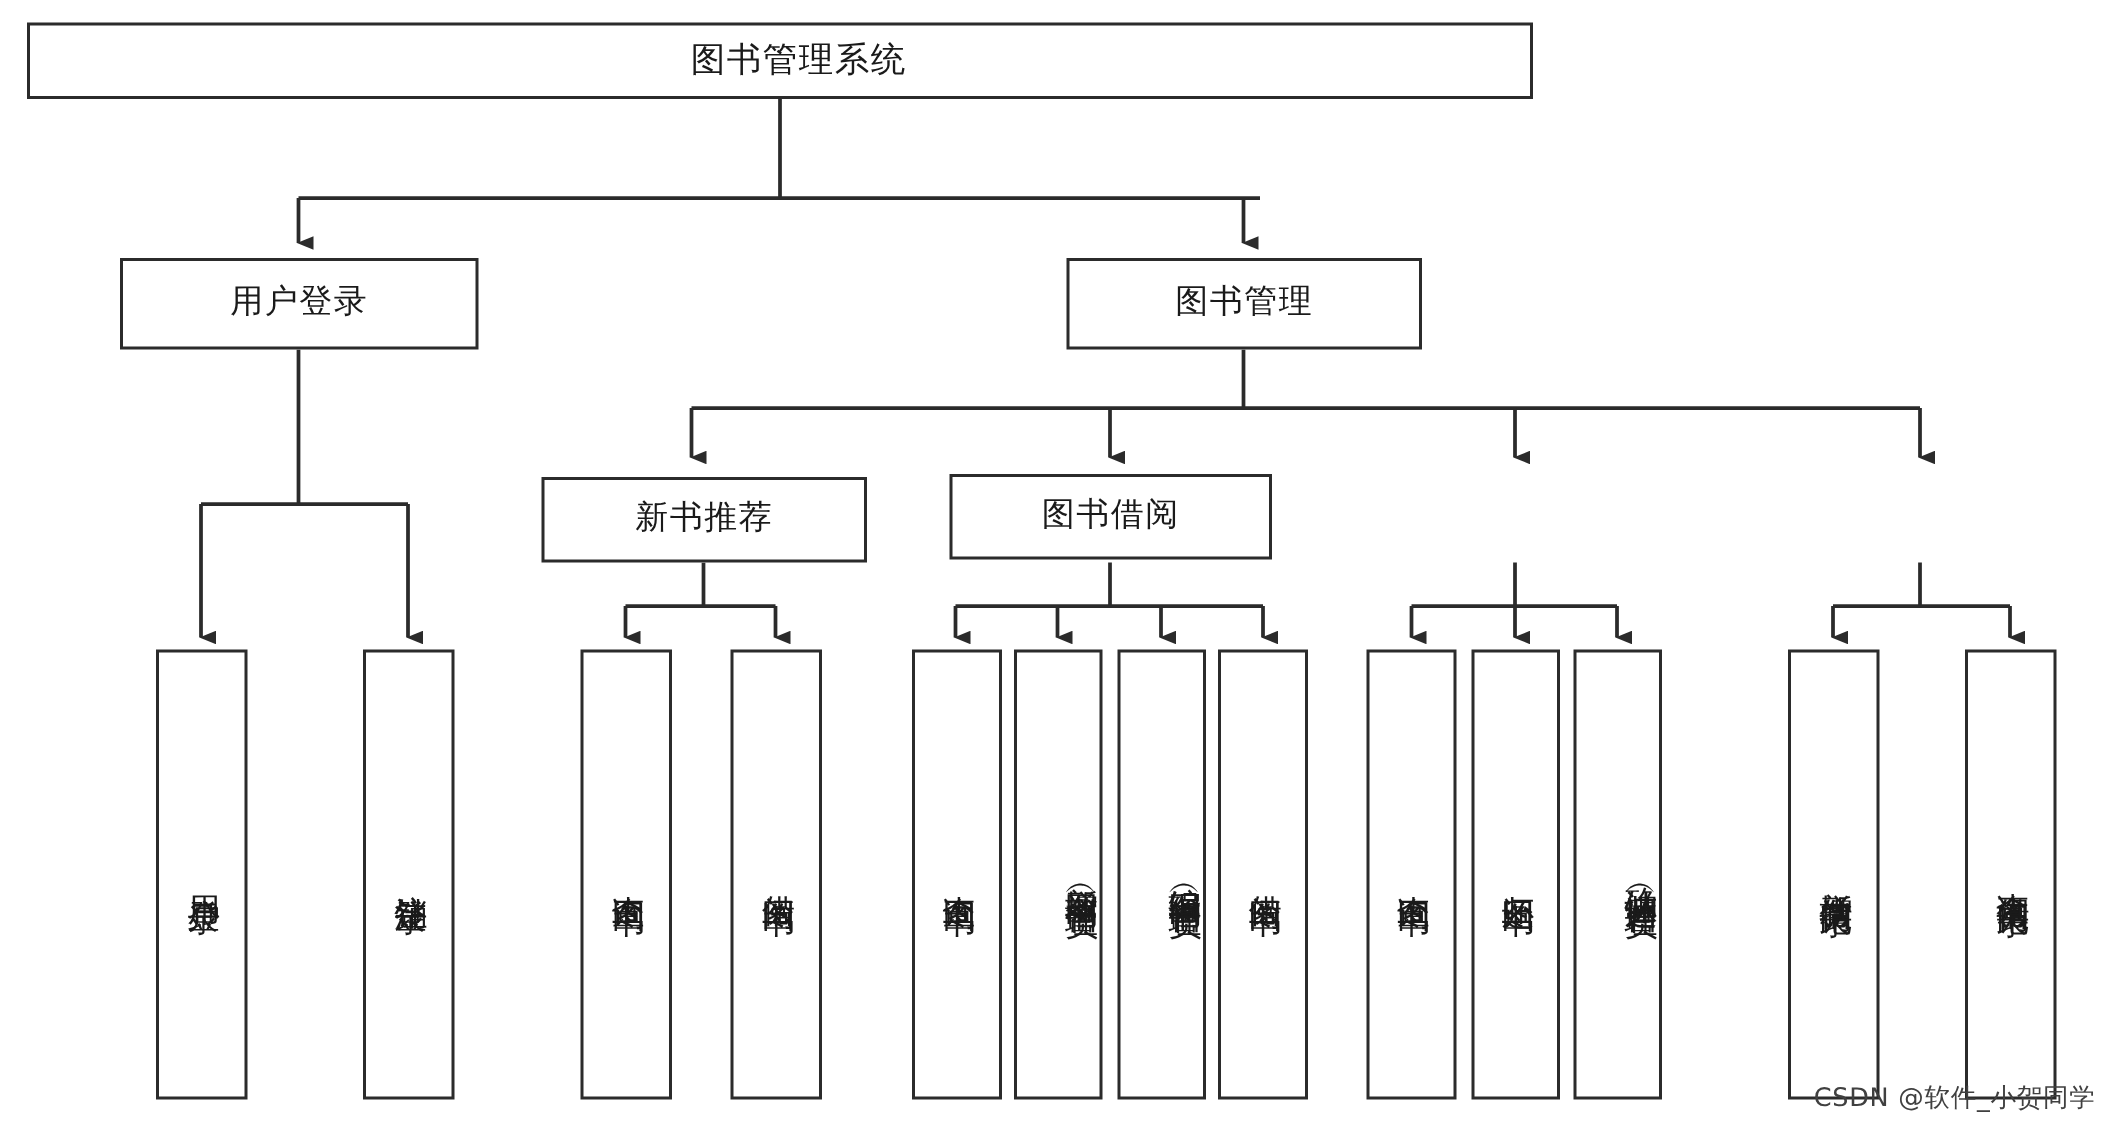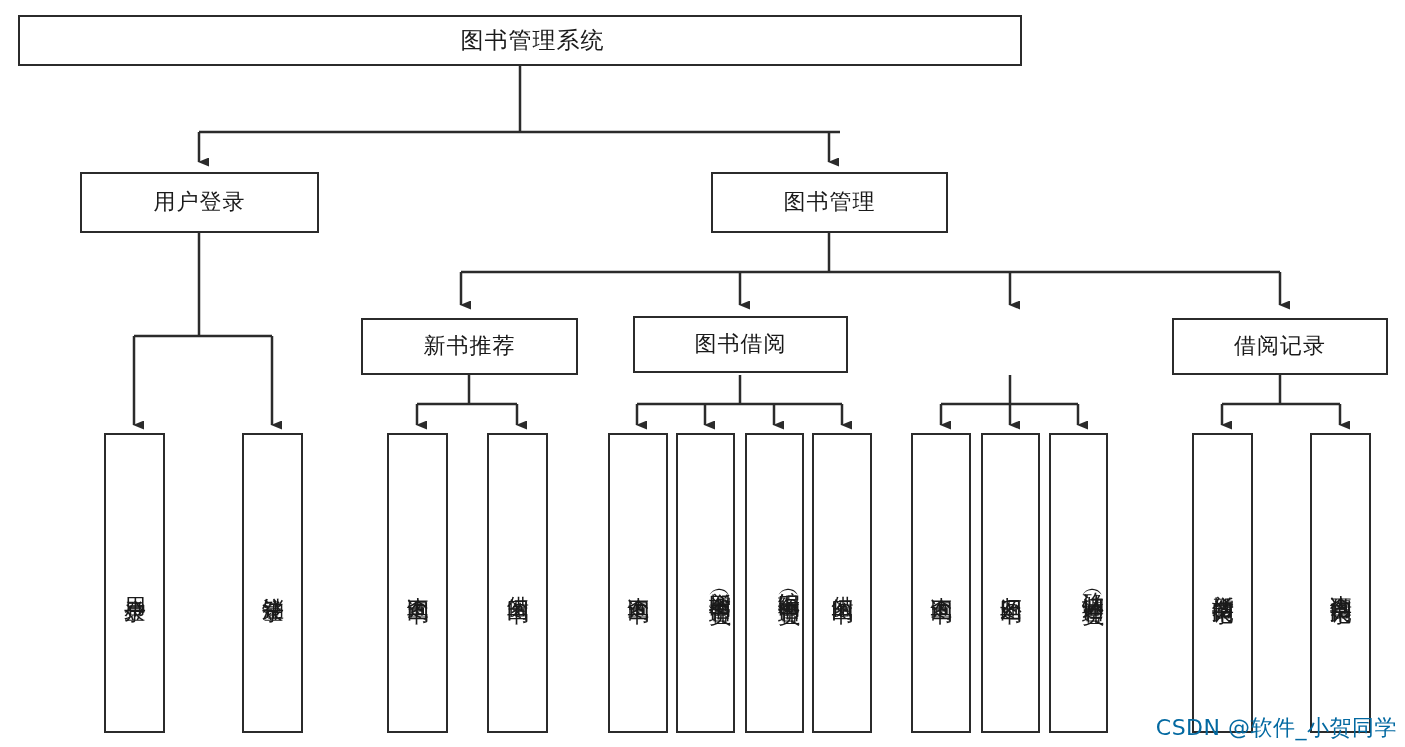--- a/index.html
+++ b/index.html
@@ -48,22 +48,22 @@
     padding:4px 0;
     white-space:nowrap;
   }
   .node-v.fill-top{
     align-items:flex-start;
   }
   .watermark{
     position:absolute;
     right:8px;
     bottom:4px;
-    font-size:22px;
-    color:#0369a1;
+    font-size:17px;
+    color:#404040;
     letter-spacing:0.5px;
     white-space:nowrap;
     user-select:none;
   }
 </style>
 </head>
 <body>
 
 <div id="diagram-root">
 
@@ -117,21 +117,20 @@
     </g>
   </svg>
 
   <div class="node node-h node-root" style="left:18px;top:15px;width:1004px;height:51px;">图书管理系统</div>
 
   <div class="node node-h" style="left:80px;top:172px;width:239px;height:61px;">用户登录</div>
   <div class="node node-h" style="left:711px;top:172px;width:237px;height:61px;text-align:right;">图书管理</div>
 
   <div class="node node-h" style="left:361px;top:318px;width:217px;height:57px;">新书推荐</div>
   <div class="node node-h" style="left:633px;top:316px;width:215px;height:57px;">图书借阅</div>
-  <div class="node node-h" style="left:1172px;top:318px;width:216px;height:57px;">借阅记录</div>
 
   <div class="node node-v" style="left:104px;top:433px;width:61px;height:300px;">用户登录</div>
   <div class="node node-v" style="left:242px;top:433px;width:61px;height:300px;">注销登录</div>
 
   <div class="node node-v" style="left:387px;top:433px;width:61px;height:300px;">查询图书</div>
   <div class="node node-v" style="left:487px;top:433px;width:61px;height:300px;">借阅图书</div>
 
   <div class="node node-v" style="left:608px;top:433px;width:60px;height:300px;">查询图书</div>
   <div class="node node-v fill-top" style="left:676px;top:433px;width:59px;height:300px;">新增图书（管理员）</div>
   <div class="node node-v fill-top" style="left:745px;top:433px;width:59px;height:300px;">编辑图书（管理员）</div>

